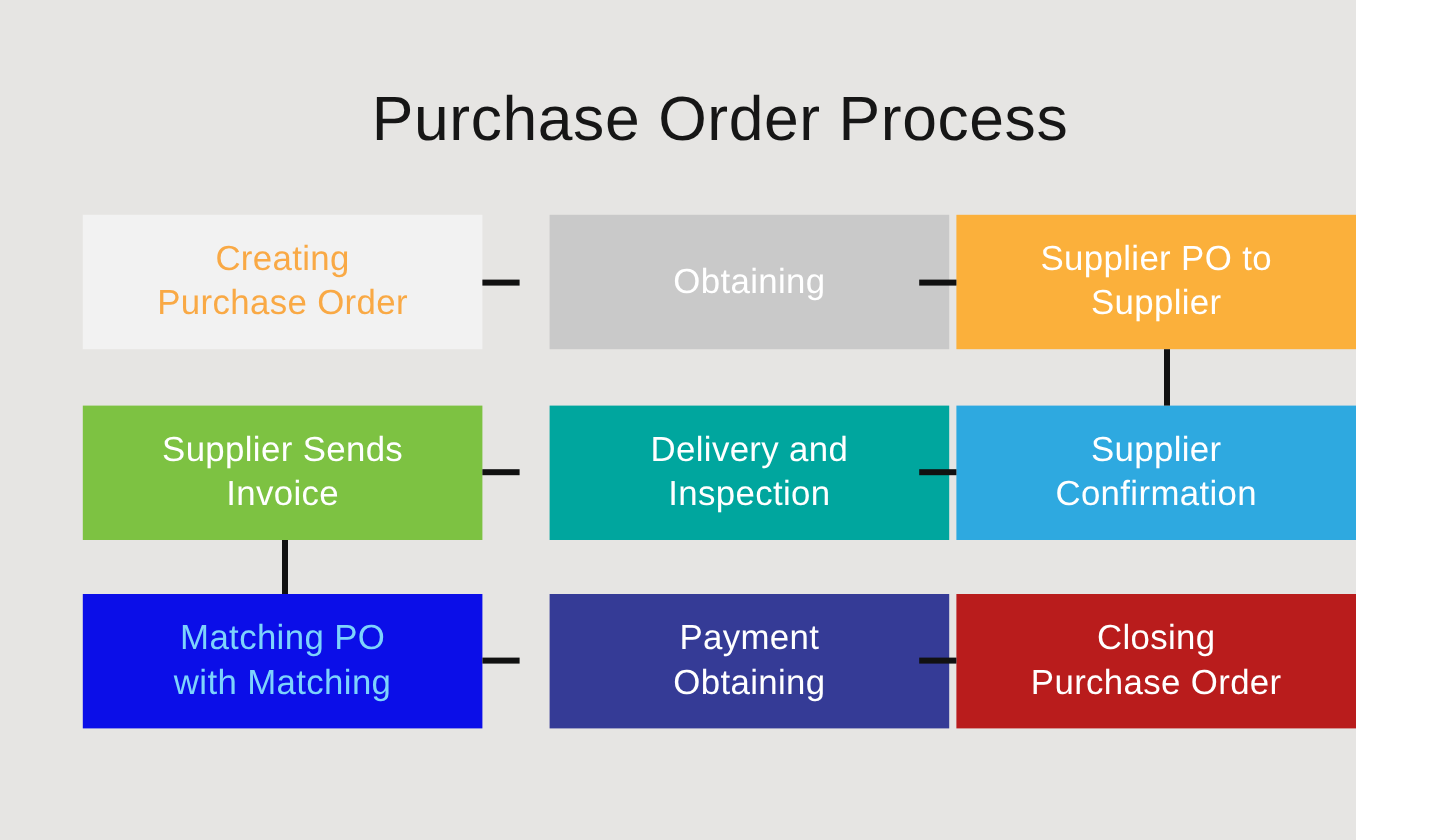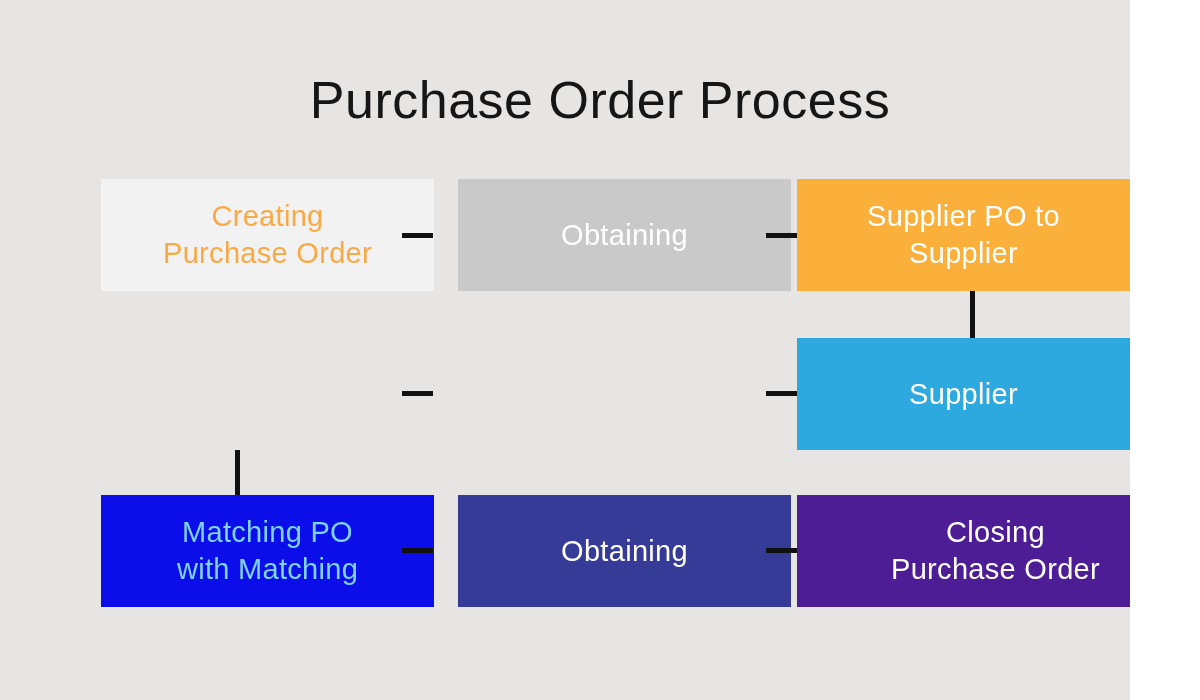--- a/index.html
+++ b/index.html
@@ -27,21 +27,21 @@
     flex-direction:column;
     align-items:center;
     justify-content:center;
     text-align:center;
     font-size:29px;
     font-weight:500;
     line-height:37px;
     letter-spacing:0.3px;
   }
   .node span{display:block;}
-  .c1{left:69px;margin-left:32px;} .c2{left:458px;} .c3{left:797px;}
+  .c1{left:69px;} .c2{left:458px;} .c3{left:797px;}
   .r1{top:179px;} .r2{top:338px;} .r3{top:495px;}
   .connector{position:absolute;}
 </style>
 </head>
 <body>
 
 <div class="canvas" style="background: rgb(230, 229, 227);">
 
   <h1 class="title" style="color: rgb(22, 22, 22);">Purchase Order Process</h1>
 
@@ -50,32 +50,42 @@
     <span>Purchase Order</span>
   </div>
   <div class="node r1 c2" style="background: rgb(201, 201, 201); color: rgb(255, 255, 255);">
     <span>Obtaining</span>
   </div>
   <div class="node r1 c3" style="background: rgb(251, 176, 59); color: rgb(255, 255, 255);">
     <span>Supplier PO to</span>
     <span>Supplier</span>
   </div>
 
+  <div class="node r2 c1" style="background: rgb(125, 194, 66); color: rgb(255, 255, 255);">
+    <span>Supplier Sends</span>
+    <span>Invoice</span>
+  </div>
+  <div class="node r2 c2" style="background: rgb(0, 166, 158); color: rgb(255, 255, 255);">
+    <span>Delivery and</span>
+    <span>Inspection</span>
+  </div>
   <div class="node r2 c3" style="background: rgb(46, 169, 224); color: rgb(255, 255, 255);">
     <span>Supplier</span>
+    <span>Confirmation</span>
   </div>
 
   <div class="node r3 c1" style="background: rgb(11, 14, 232); color: #7dd3fc;">
     <span>Matching PO</span>
     <span>with Matching</span>
   </div>
   <div class="node r3 c2" style="background: rgb(53, 59, 150); color: rgb(255, 255, 255);">
+    <span>Payment</span>
     <span>Obtaining</span>
   </div>
-  <div class="node r3 c3" style="background: #4c1d95; color: rgb(255, 255, 255); padding-left: 32px;">
+  <div class="node r3 c3" style="background: #b91c1c; color: rgb(255, 255, 255);">
     <span>Closing</span>
     <span>Purchase Order</span>
   </div>
 
   <div class="connector" style="left: 402px; top: 233px; width: 31px; height: 5px; background: rgb(17, 17, 17);"></div>
   <div class="connector" style="left: 766px; top: 233px; width: 31px; height: 5px; background: rgb(17, 17, 17);"></div>
   <div class="connector" style="left: 970px; top: 291px; width: 5px; height: 47px; background: rgb(17, 17, 17);"></div>
   <div class="connector" style="left: 402px; top: 391px; width: 31px; height: 5px; background: rgb(17, 17, 17);"></div>
   <div class="connector" style="left: 766px; top: 391px; width: 31px; height: 5px; background: rgb(17, 17, 17);"></div>
   <div class="connector" style="left: 235px; top: 450px; width: 5px; height: 45px; background: rgb(17, 17, 17);"></div>

